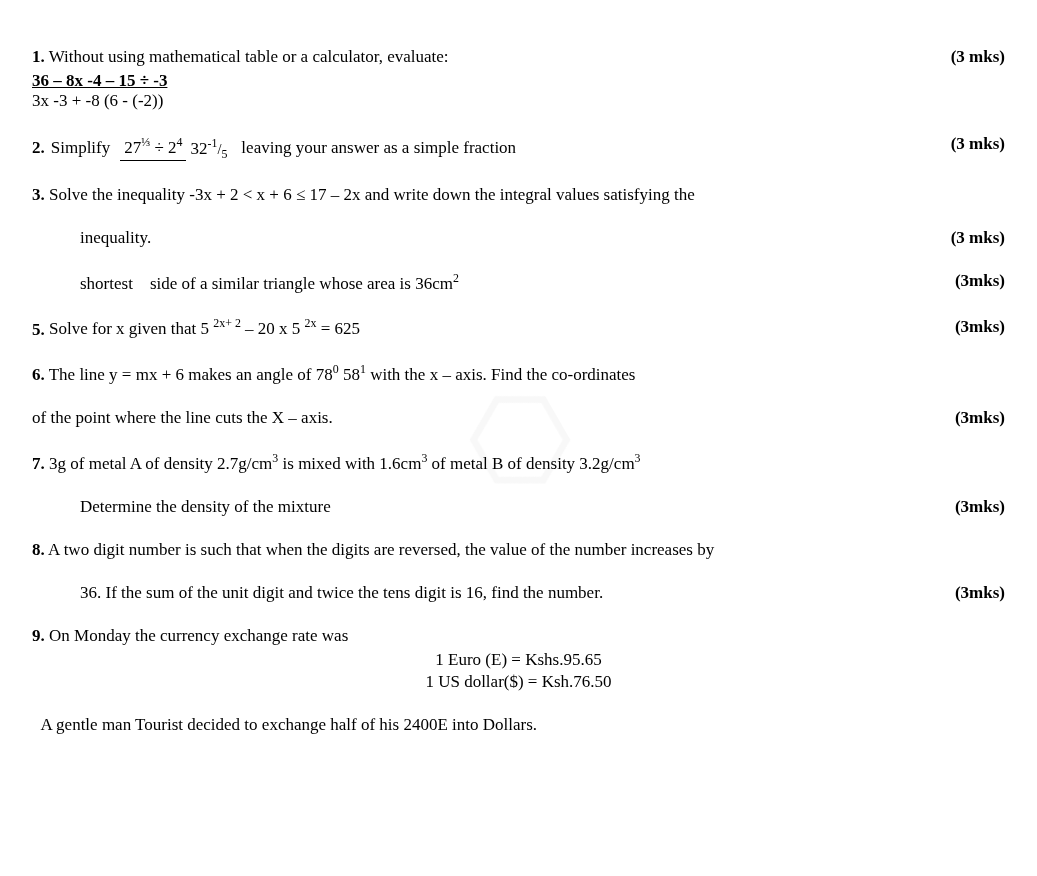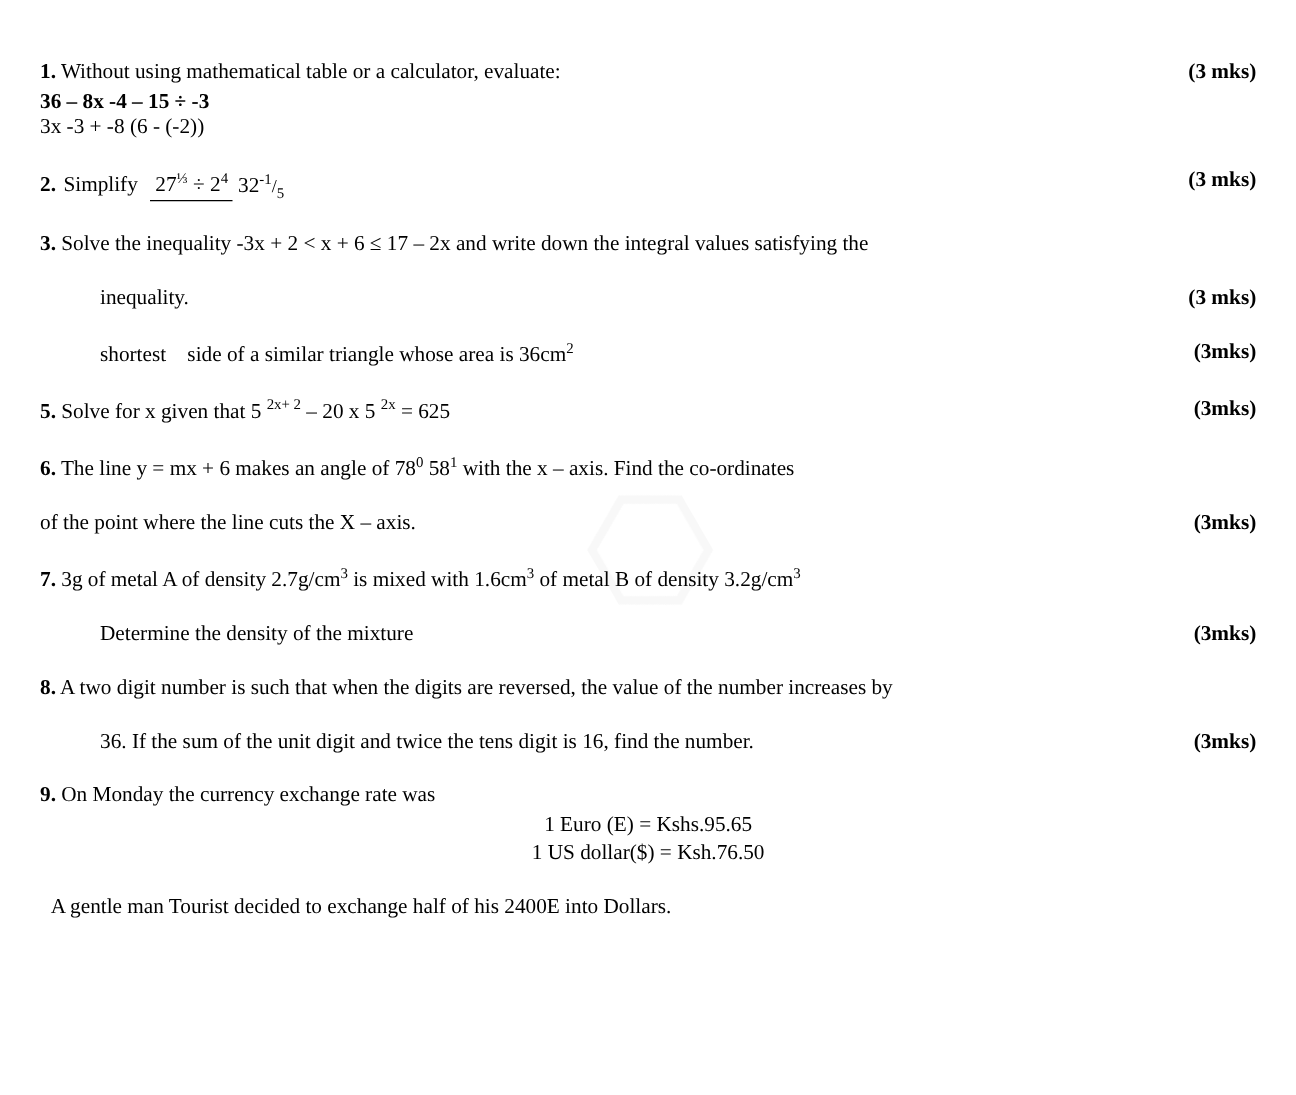--- a/index.html
+++ b/index.html
@@ -28,20 +28,21 @@
     }
     .question-text {
       flex: 1;
     }
     .marks {
       font-weight: bold;
       white-space: nowrap;
       margin-left: 16px;
     }
     .underline {
+      text-decoration: underline;
     }
     .bold {
       font-weight: bold;
     }
     sup {
       font-size: 0.7em;
       vertical-align: super;
     }
     sub {
       font-size: 0.7em;
@@ -112,20 +113,21 @@
 
   <div class="question-block">
     <div class="question-line">
       <div class="question-text" style="display:flex; align-items:center; flex-wrap:wrap; gap:6px;">
         <span class="bold">2.</span>
         <span>Simplify</span>
         <span class="fraction-container">
           <span class="fraction-numerator">27<sup>⅓</sup> ÷ 2<sup>4</sup></span>
           <span class="fraction-denominator">32<sup style="font-size:0.7em; vertical-align:super;">-1</sup><span style="font-size:0.85em;">/</span><sub style="font-size:0.7em; vertical-align:sub;">5</sub></span>
         </span>
+        <span>leaving your answer as a simple fraction</span>
       </div>
       <div class="marks bold">(3 mks)</div>
     </div>
   </div>
 
   <div class="question-block">
     <div class="question-line">
       <div class="question-text">
         <span class="bold">3.</span>
         <span>  Solve the inequality -3x + 2 &lt; x + 6 ≤ 17 – 2x and write down the integral values satisfying the</span>

